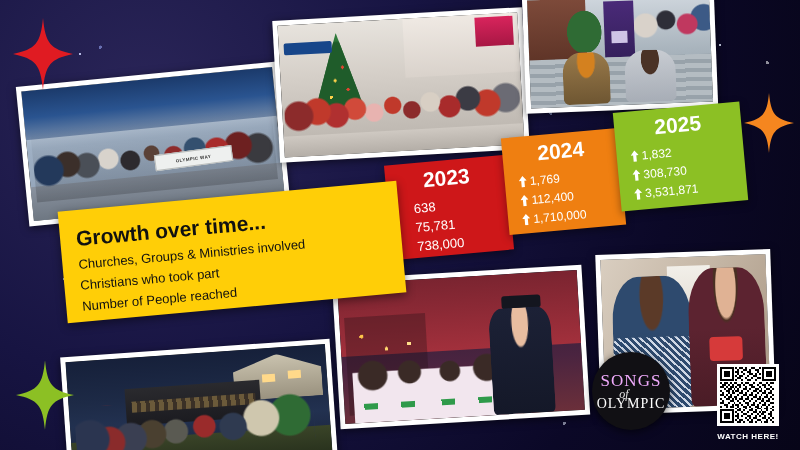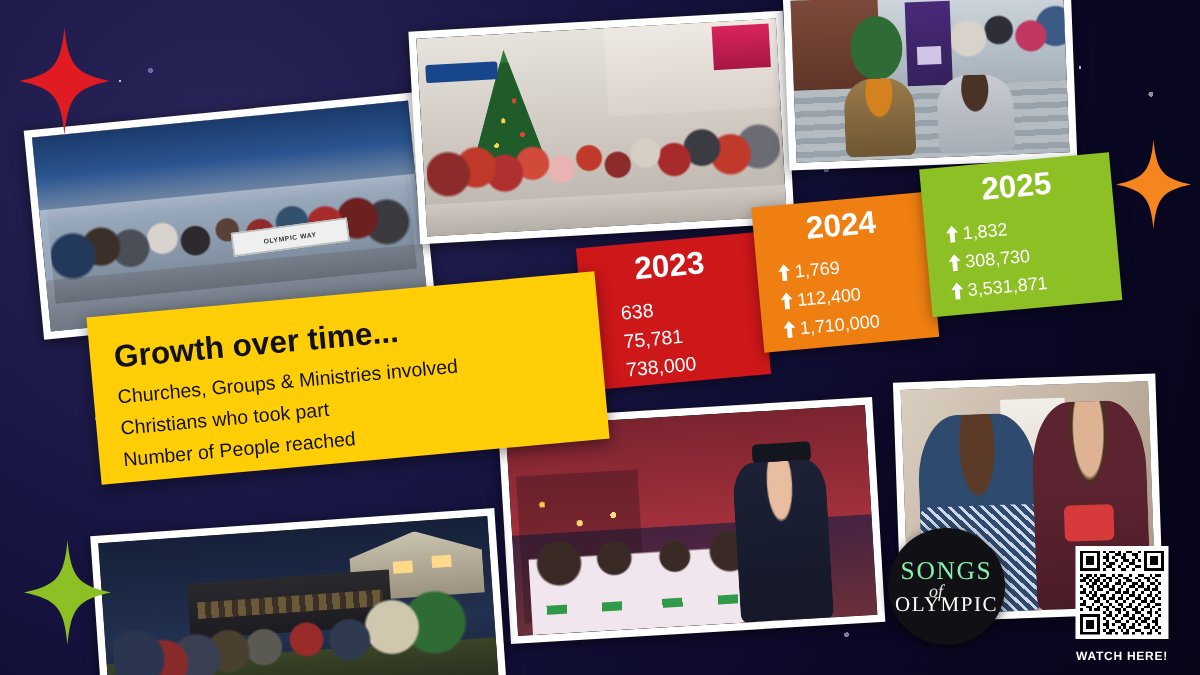--- a/index.html
+++ b/index.html
@@ -238,21 +238,21 @@
   .statcol{position:absolute;box-shadow:0 3px 9px rgba(0,0,0,.4);}
   .statcol .yr{position:absolute;left:0;right:0;font-weight:800;color:#fff;text-align:center;white-space:nowrap;}
   .statrow{position:absolute;display:flex;align-items:center;gap:3px;color:#fff;white-space:nowrap;}
   .arrow{display:inline-block;width:8px;height:12px;flex:none;}
   .arrow svg{display:block;width:100%;height:100%;}
 
   
   .sop{position:absolute;border-radius:50%;background:#111014;
     box-shadow:0 2px 8px rgba(0,0,0,.6);
     display:flex;flex-direction:column;align-items:center;justify-content:center;}
-  .sop .l1{font-family:"Liberation Serif", serif;color:#86efac;letter-spacing:1.1px;line-height:1;}
+  .sop .l1{font-family:"Liberation Serif", serif;color:#f0abfc;letter-spacing:1.1px;line-height:1;}
   .sop .l2{font-family:"Liberation Serif", serif;color:#e5e5e5;font-style:italic;line-height:1;margin:-1px 0 0 -14px;}
   .sop .l3{font-family:"Liberation Serif", serif;color:#fff;letter-spacing:1px;line-height:1;margin-top:-3px;}
 
   
   .qrwrap{position:absolute;text-align:center;}
   .qrbox{background:#fff;padding:3px;display:inline-block;}
   .qr{display:block;}
   .qrlabel{color:#fff;font-weight:700;letter-spacing:.5px;margin-top:2px;}
 </style>
 </head>

